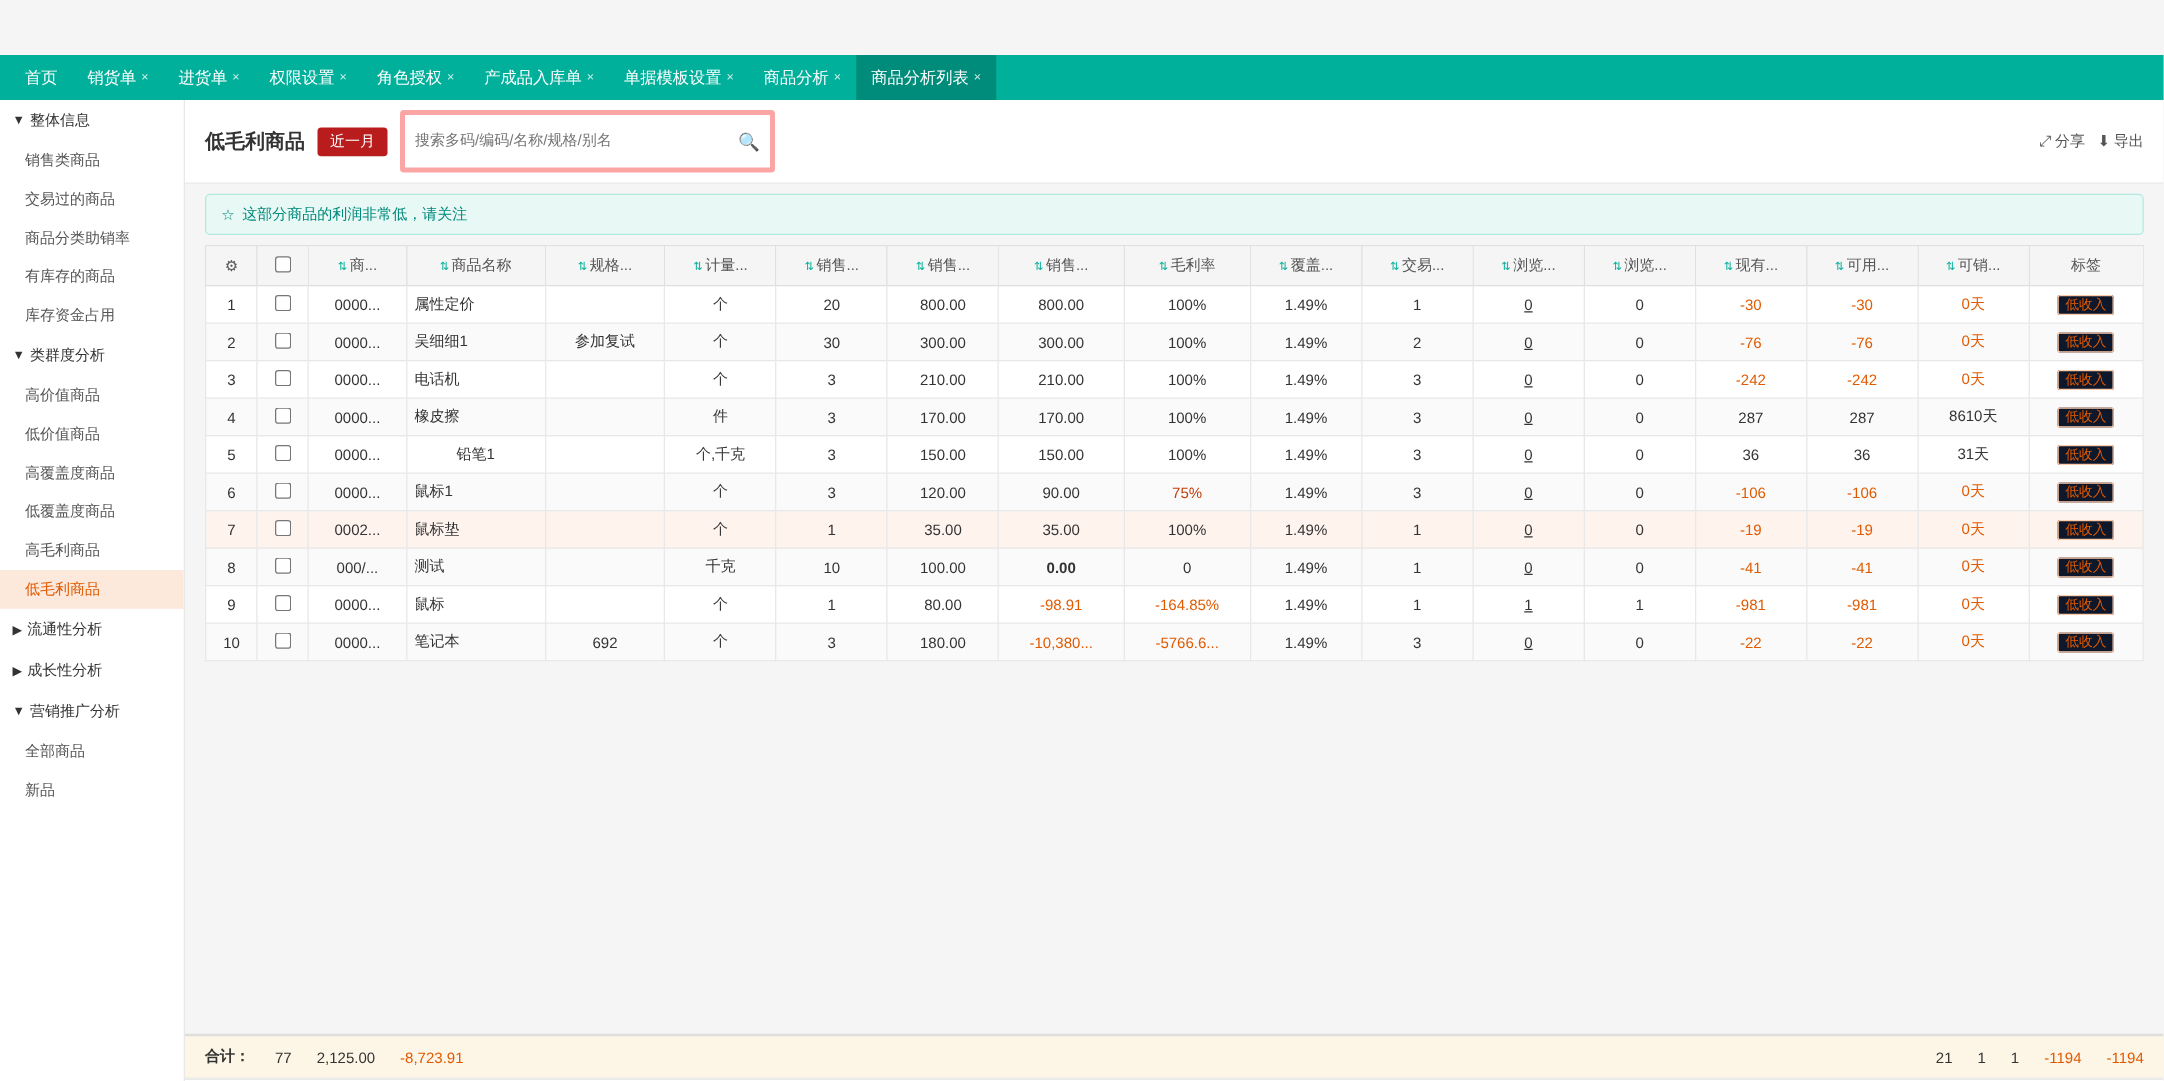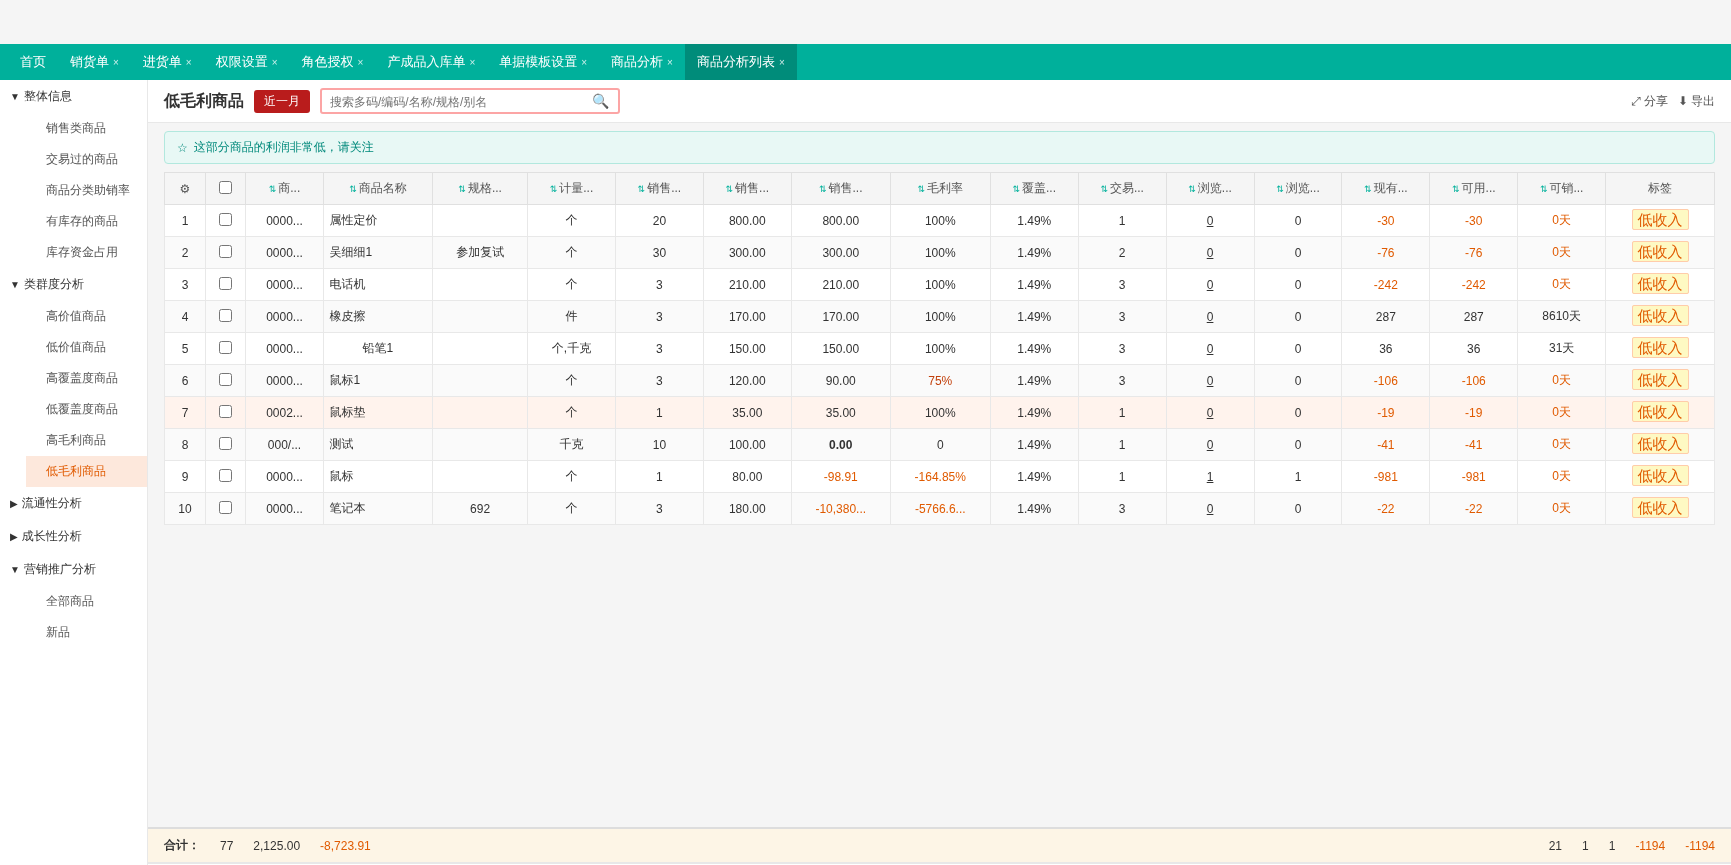--- a/index.html
+++ b/index.html
@@ -45,21 +45,20 @@
       color: #333;
       font-size: 12px;
       cursor: pointer;
     }
     .sidebar-group-header .arrow { margin-right: 4px; font-size: 10px; }
     .sidebar-item {
       padding: 7px 10px 7px 20px;
       cursor: pointer;
       color: #555;
       font-size: 12px;
-      margin-left: 26px;
     }
     .sidebar-item.active { background: #fde8dc; color: #e05a00; }
 
     
     .main-content { flex: 1; overflow: hidden; display: flex; flex-direction: column; }
 
     
     .page-header {
       display: flex;
       align-items: center;
@@ -73,24 +72,24 @@
       background: #b91c1c;
       color: #fff;
       border: none;
       border-radius: 3px;
       padding: 3px 10px;
       font-size: 12px;
       cursor: pointer;
     }
     .search-box {
       display: flex;
-      align-items: flex-end;
-      border: 2px solid #fca5a5;
+      align-items: flex-start;
+      border: 4px solid #fca5a5;
       border-radius: 3px;
-      padding: 3px 8px;
+      padding: 13px 8px;
       flex: 1;
       max-width: 300px;
     }
     .search-box input {
       border: none;
       outline: none;
       font-size: 12px;
       flex: 1;
       color: #999;
     }
@@ -149,26 +148,26 @@
       border: 1px solid #e8e8e8;
       padding: 6px 6px;
       text-align: center;
       white-space: nowrap;
     }
     tbody tr:nth-child(odd) { background: #fff; }
     tbody tr:nth-child(even) { background: #fafafa; }
     tbody tr.highlighted { background: #fff3ed; }
 
     .tag-low-income {
-      background: #fef9c3;
+      background: #0f172a;
       color: #e05a00;
       border: 1px solid #ffccaa;
       padding: 1px 5px;
       border-radius: 2px;
-      font-size: 15px;
+      font-size: 11px;
     }
     .text-red { color: #e05a00; }
 
     
     .footer-total {
       background: #fdf5e6;
       border-top: 2px solid #ddd;
       display: flex;
       align-items: center;
       padding: 8px 16px;

